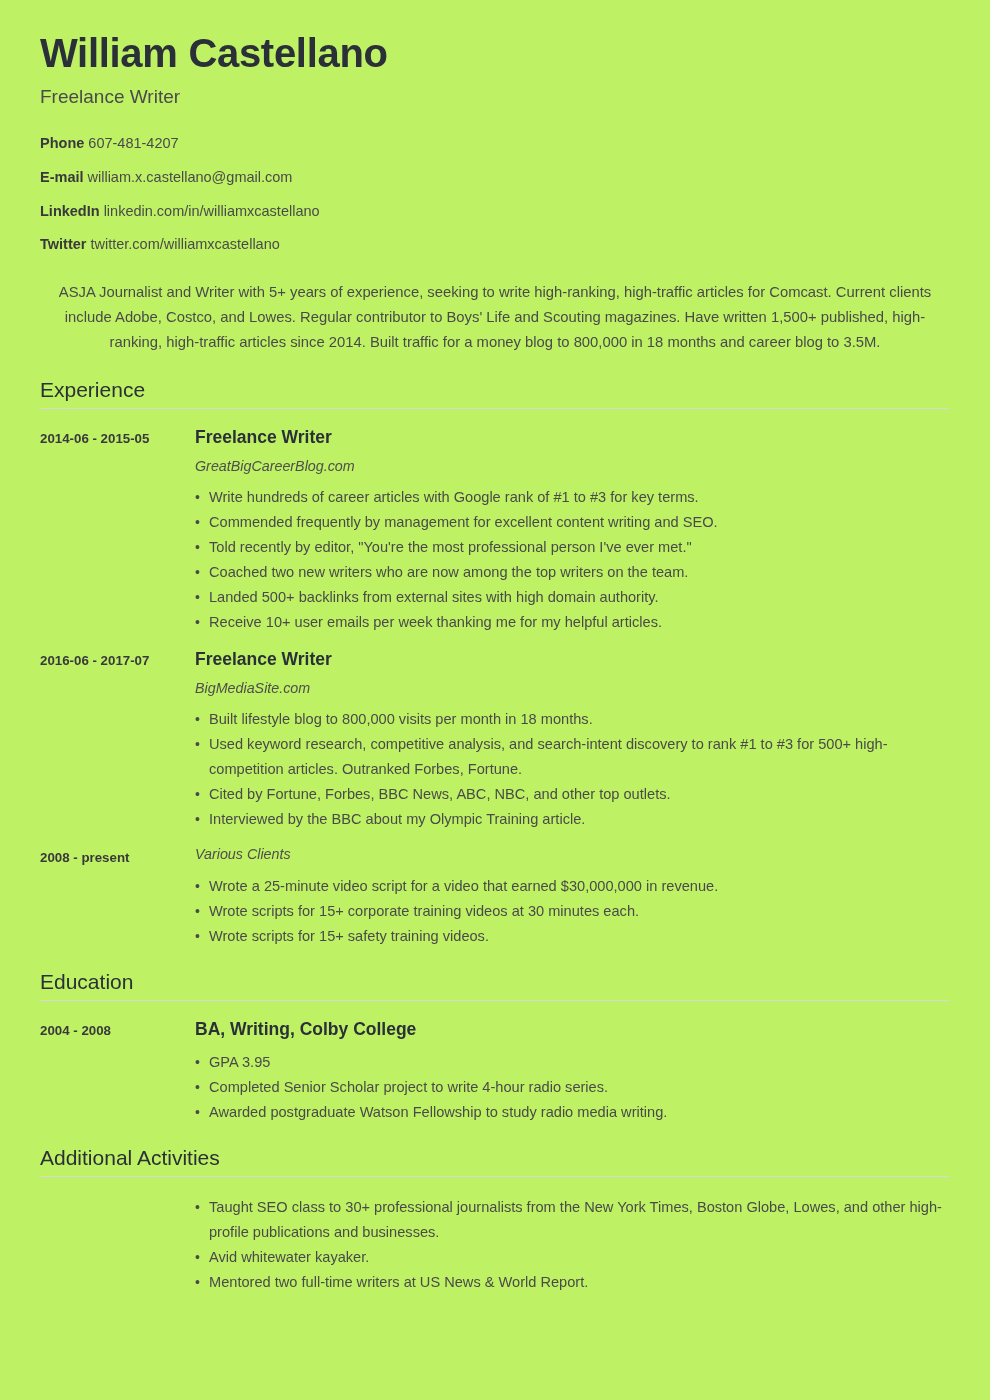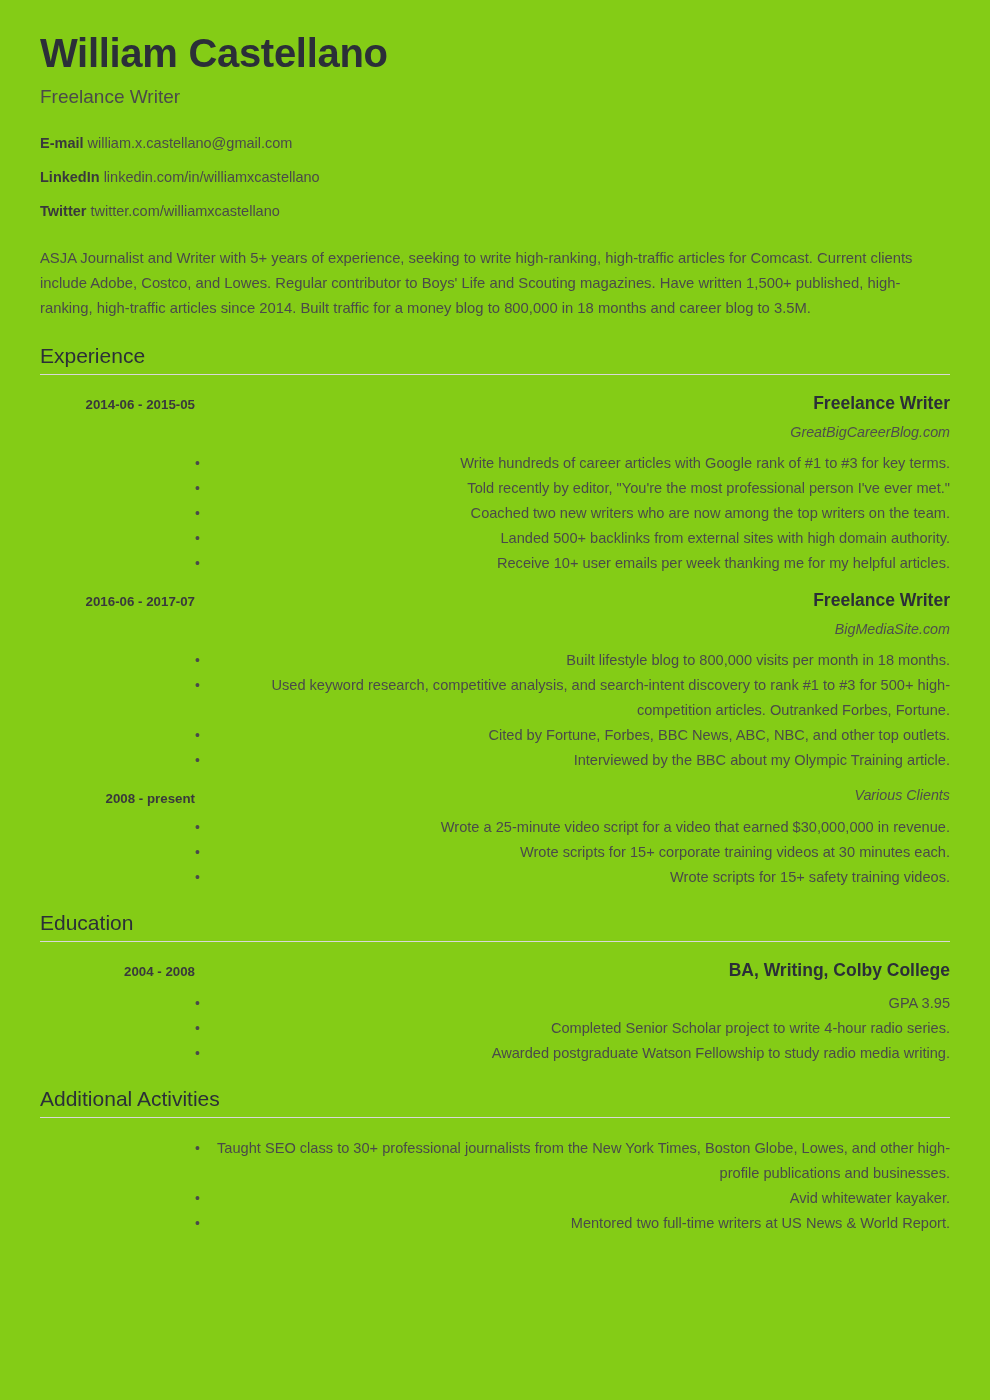--- a/index.html
+++ b/index.html
@@ -11,21 +11,21 @@
   body {
     width: 990px;
     height: 1400px;
     font-family: "Liberation Sans", sans-serif;
     color: #3b3b3b;
     -webkit-font-smoothing: antialiased;
   }
   .page {
     width: 990px;
     height: 1400px;
-    background: #84cc16;
+    background: #bef264;
     box-sizing: border-box;
     padding: 30px 40px 0 40px;
     position: relative;
     overflow: hidden;
   }
 
   
   .name {
     font-size: 40px;
     font-weight: bold;
@@ -60,21 +60,21 @@
     color: #4a4a4a;
     margin-left: 4px;
   }
 
   
   .summary {
     font-size: 14.8px;
     line-height: 25px;
     color: #4a4a4a;
     margin: 0 0 22px 0;
-    text-align: left;
+    text-align: center;
   }
 
   
   .section-head {
     font-size: 21px;
     font-weight: normal;
     color: #2b2f38;
     margin: 0 0 6px 0;
     line-height: 1.2;
   }
@@ -87,21 +87,20 @@
   }
   .section {
     margin-bottom: 20px;
   }
 
   
   .entry {
     display: flex;
     align-items: flex-start;
     margin-bottom: 14px;
-    text-align: right;
   }
   .entry-dates {
     width: 155px;
     flex: 0 0 155px;
     font-size: 13.3px;
     font-weight: bold;
     color: #39393c;
     padding-top: 4px;
     line-height: 1.2;
     letter-spacing: 0px;
@@ -149,38 +148,40 @@
 </style>
 </head>
 <body>
 
 <div class="page">
 
   <h1 class="name">William Castellano</h1>
   <div class="job-title">Freelance Writer</div>
 
   <div class="contacts" id="contact-list">
+      <div class="contact-row"><span class="contact-label">Phone</span><span class="contact-value">607-481-4207</span></div>
       <div class="contact-row"><span class="contact-label">E-mail</span><span class="contact-value">william.x.castellano@gmail.com</span></div>
       <div class="contact-row"><span class="contact-label">LinkedIn</span><span class="contact-value">linkedin.com/in/williamxcastellano</span></div>
       <div class="contact-row"><span class="contact-label">Twitter</span><span class="contact-value">twitter.com/williamxcastellano</span></div>
     </div>
 
   <p class="summary">ASJA Journalist and Writer with 5+ years of experience, seeking to write high-ranking, high-traffic articles for Comcast. Current clients include Adobe, Costco, and Lowes. Regular contributor to Boys' Life and Scouting magazines. Have written 1,500+ published, high-ranking, high-traffic articles since 2014. Built traffic for a money blog to 800,000 in 18 months and career blog to 3.5M.</p>
 
   <div class="section">
     <h2 class="section-head">Experience</h2>
     <div class="section-rule"></div>
     <div id="experience-entries">
         <div class="entry">
           <div class="entry-dates">2014-06 - 2015-05</div>
           <div class="entry-body">
             <div class="entry-title">Freelance Writer</div>
             <div class="entry-sub">GreatBigCareerBlog.com</div>
             <ul class="bullets">
               <li>Write hundreds of career articles with Google rank of #1 to #3 for key terms.</li>
+              <li>Commended frequently by management for excellent content writing and SEO.</li>
               <li>Told recently by editor, "You're the most professional person I've ever met."</li>
               <li>Coached two new writers who are now among the top writers on the team.</li>
               <li>Landed 500+ backlinks from external sites with high domain authority.</li>
               <li>Receive 10+ user emails per week thanking me for my helpful articles.</li>
             </ul>
           </div>
         </div>
         <div class="entry">
           <div class="entry-dates">2016-06 - 2017-07</div>
           <div class="entry-body">

